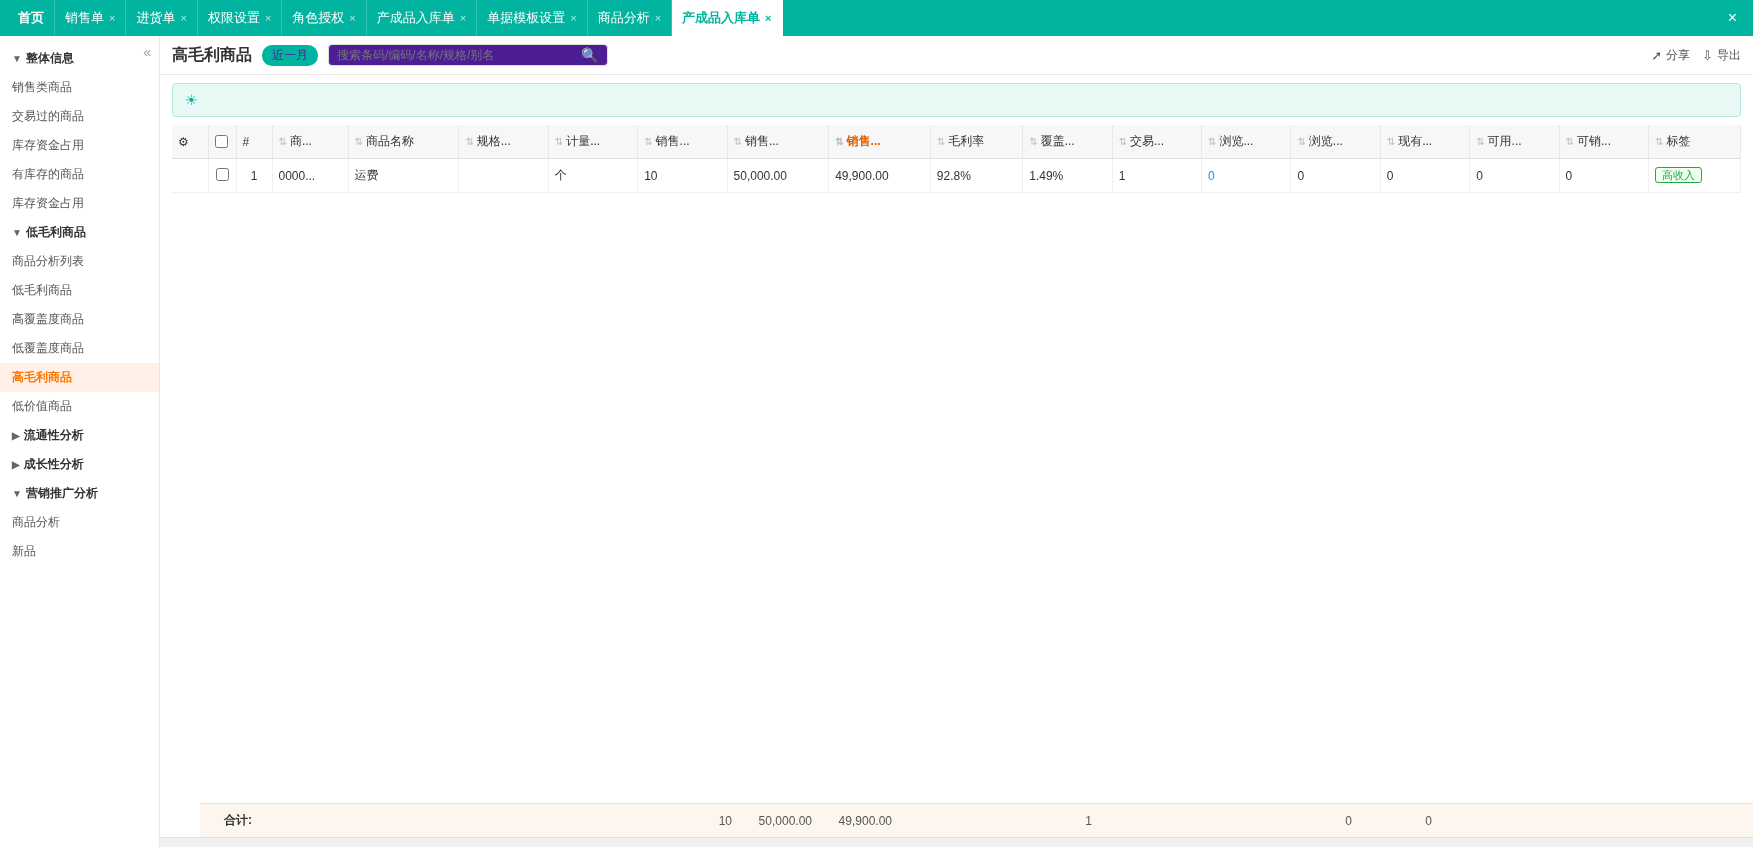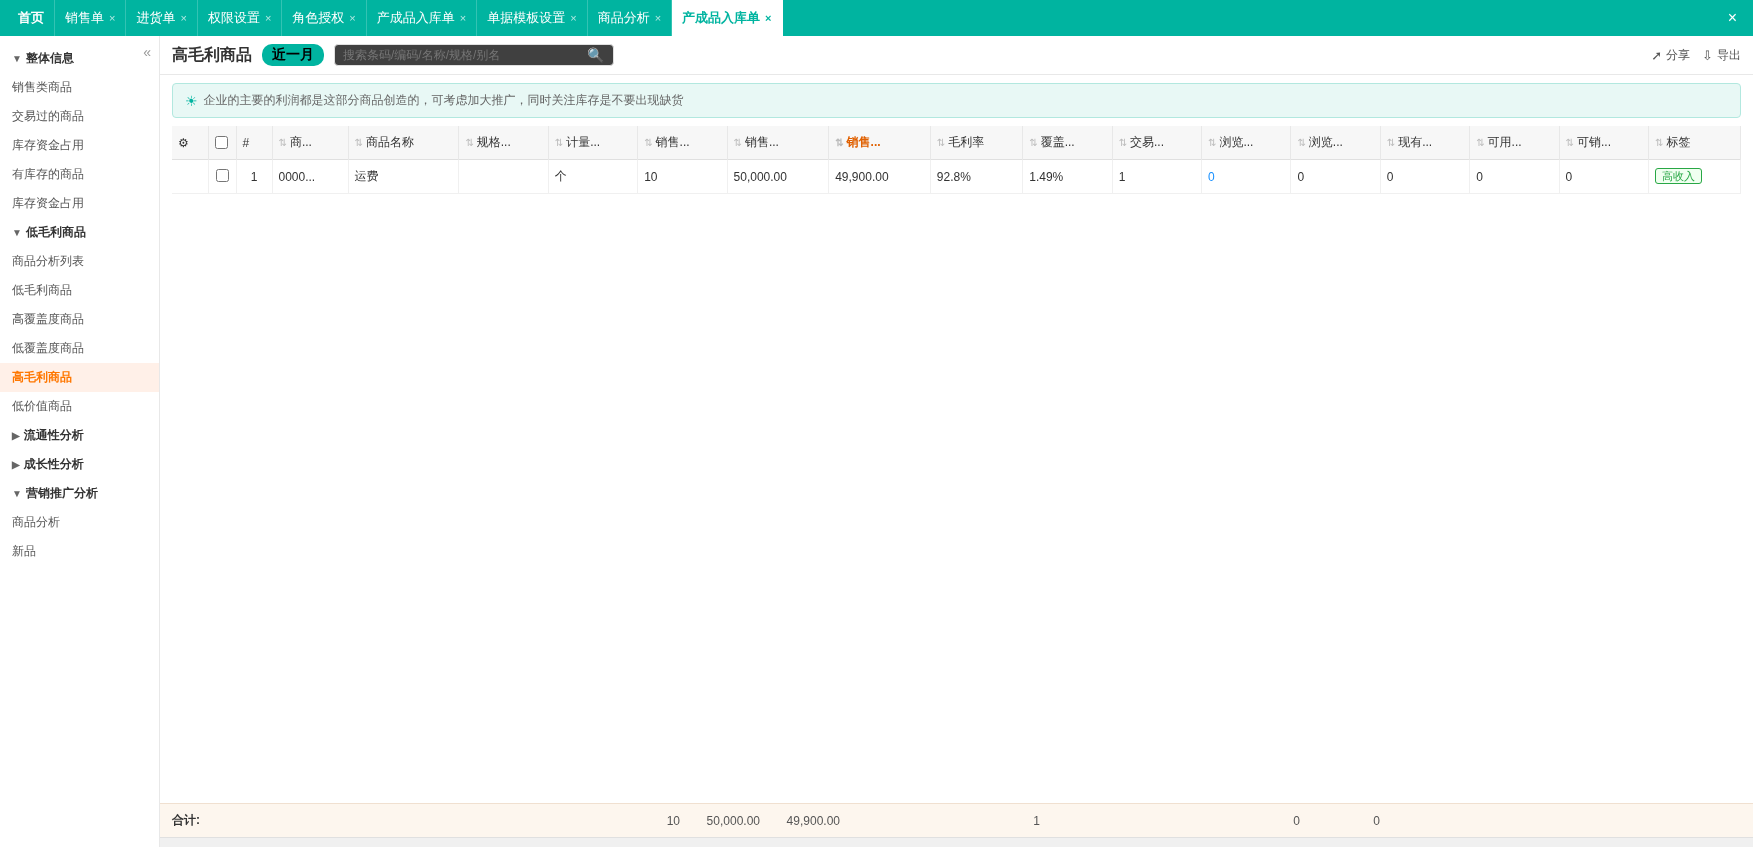--- a/index.html
+++ b/index.html
@@ -110,33 +110,32 @@
     }
     .content-title {
       font-size: 16px;
       font-weight: bold;
       color: #333;
     }
     .filter-btn {
       display: inline-block;
       padding: 2px 10px;
       background: #00b4a0;
-      color: #000000;
+      color: #4c1d95;
       border-radius: 10px;
-      font-size: 14px;
-      cursor: pointer;
-      font-weight: bold;
+      font-size: 12px;
+      cursor: pointer;
     }
     .search-box {
       display: flex;
       align-items: center;
       border: 1px solid #e0e0e0;
       border-radius: 4px;
       padding: 2px 8px;
-      background: #404040;
+      background: #4c1d95;
       gap: 4px;
       flex: 1;
       max-width: 280px;
     }
     .search-box input {
       border: none;
       outline: none;
       font-size: 12px;
       color: #999;
       width: 100%;
@@ -215,26 +214,27 @@
       border-radius: 3px;
       padding: 1px 6px;
       font-size: 11px;
     }
     .link-blue { color: #1890ff; cursor: pointer; }
 
     
     .footer-total {
       display: flex;
       align-items: center;
-      padding: 8px 12px;
+      padding: 8px 24px;
       background: #fdf6ee;
       border-top: 1px solid #f0e0d0;
       font-size: 12px;
       color: #555;
       gap: 4px;
+      margin-left: 40px;
     }
     .footer-total .label {
       min-width: 40px;
       font-weight: bold;
       color: #333;
     }
     .footer-values {
       display: flex;
       gap: 0;
       flex: 1;
@@ -385,21 +385,20 @@
         </div>
         <div class="header-action-btn">
           <span style="font-size:13px;">⇩</span>
           <span>导出</span>
         </div>
       </div>
     </div>
 
     <div class="info-banner">
       <span class="info-icon">☀</span>
-      <span>企业的主要的利润都是这部分商品创造的，可考虑加大推广，同时关注库存是不要出现缺货</span>
     </div>
 
     <div class="table-wrap">
       <table>
         <thead>
           <tr>
             <th class="gear-col">
               <div class="th-inner">⚙</div>
             </th>
             <th class="checkbox-col">

